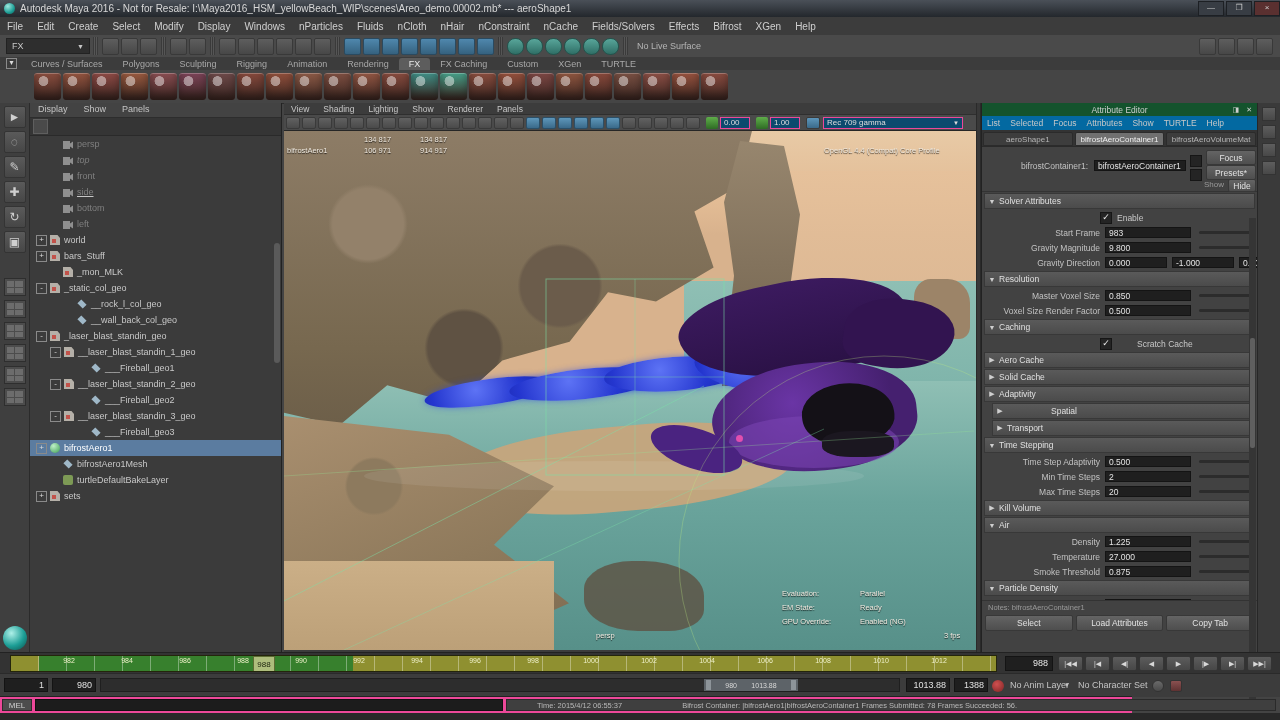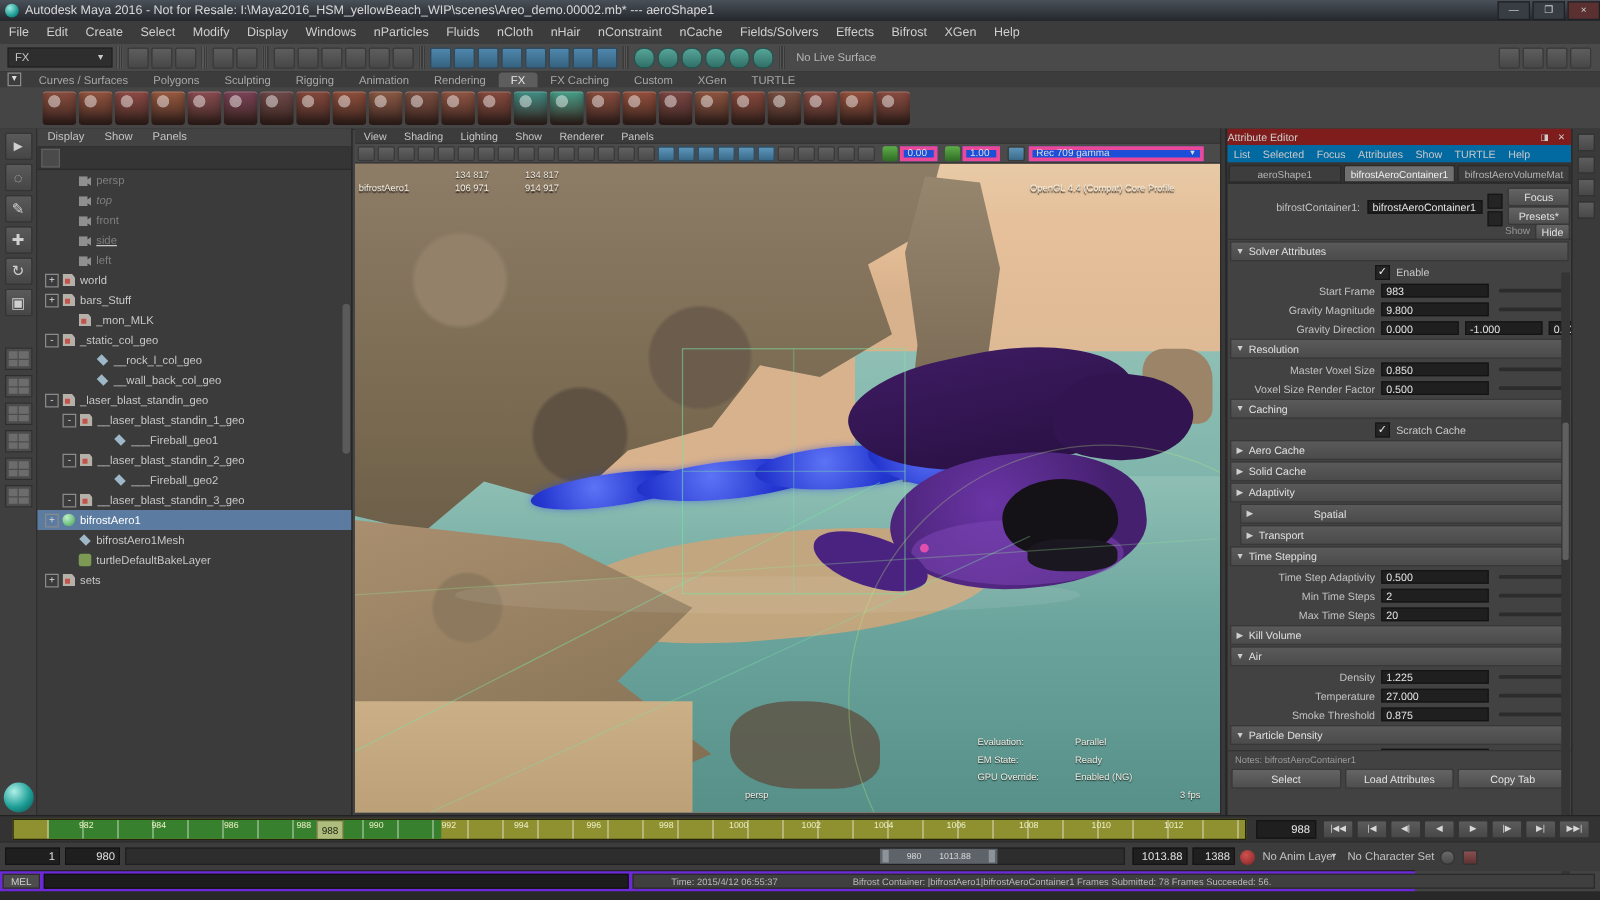--- a/index.html
+++ b/index.html
@@ -60,27 +60,27 @@
   .ticon.bake{background:#7d9a55;border-radius:2px}
   .gray{color:#7f7f7f}
   .oscroll{position:absolute;right:1px;top:2px;width:6px;height:120px;background:#5a5a5a;border-radius:3px}
   
   #vp{left:284px;top:103px;width:692px;height:549px;background:#3c3c3c}
   #vpMenus{height:11px;background:#3c3c3c;display:flex;font-size:8.5px;align-items:center}
   #vpMenus span{padding:0 7px;color:#c6c6c6}
   #vpBar{height:17px;background:#4a4a4a;border-top:1px solid #2f2f2f;border-bottom:1px solid #262626;display:flex;align-items:center;box-sizing:border-box}
   .vpIcon{width:14px;height:12px;margin-left:2px;border-radius:2px;background:linear-gradient(#616161,#4a4a4a);border:1px solid #3a3a3a;box-sizing:border-box}
   .vpIcon.blue{background:linear-gradient(#5d96ba,#3a6a8a);border-color:#2b4f68}
-  .vpField{height:12px;background:#1d4ed8;border:3px solid #ec4899;font-size:8px;color:#ddd;display:flex;align-items:center;padding:0 3px;box-sizing:border-box}
+  .vpField{height:12px;background:#0c4a6e;border:1px solid #ec4899;font-size:8px;color:#ddd;display:flex;align-items:center;padding:0 3px;box-sizing:border-box}
   .vpGreen{width:12px;height:12px;background:linear-gradient(#5fae4a,#2e6b24);border-radius:2px;margin-left:6px}
   #canvas{position:relative;width:692px;height:519px;overflow:hidden;background:linear-gradient(180deg,#e8caa6 0%,#e2bb94 14%,#d8b28d 20%)}
   .hud{position:absolute;font-size:7.5px;color:#f2ece2;text-shadow:0 1px 1px rgba(0,0,0,.8);white-space:nowrap}
   
   #ae{left:981px;top:103px;width:276px;height:549px;background:#424242;border-left:1px solid #222;box-sizing:border-box;font-size:9px}
-  #aeTitle{height:13px;background:#7f1d1d;display:flex;align-items:center;font-size:8.5px;color:#cfcfcf;position:relative}
+  #aeTitle{height:13px;background:#14532d;display:flex;align-items:center;justify-content:center;font-size:8.5px;color:#cfcfcf;position:relative}
   #aeMenus{height:14px;display:flex;align-items:center;background:#0369a1}
   #aeMenus span{padding:0 5px;color:#c8c8c8;font-size:8.5px}
   #aeTabs{height:16px;display:flex;background:#333;border-bottom:1px solid #2a2a2a}
   .aeTab{flex:1;font-size:8px;color:#b5b5b5;background:#3d3d3d;border:1px solid #2b2b2b;display:flex;align-items:center;justify-content:center;
          white-space:nowrap;overflow:hidden;margin:2px 1px 0 1px;border-radius:2px 2px 0 0}
   .aeTab.active{background:#707070;color:#f0f0f0}
   .aeHeader{height:14px;margin:1px 2px;background:linear-gradient(#5a5a5a,#4b4b4b);border:1px solid #383838;
             display:flex;align-items:center;font-size:8.5px;color:#e0e0e0}
   .aeHeader .arr{width:14px;text-align:center;font-size:7px;color:#cfcfcf}
   .aeRow{height:15px;display:flex;align-items:center}
@@ -110,21 +110,21 @@
   #range{left:0;top:673px;width:1280px;height:23px;background:#3c3c3c;border-top:1px solid #2a2a2a}
   .rField{position:absolute;top:4px;height:14px;background:#1f1f1f;border:1px solid #141414;font-size:9px;color:#e0e0e0;
           text-align:right;padding:0 3px;box-sizing:border-box;line-height:12px}
   #rTrack{position:absolute;left:100px;top:4px;width:800px;height:14px;background:#2d2d2d;border:1px solid #1f1f1f;box-sizing:border-box}
   #rInner{position:absolute;left:603px;top:0;width:94px;height:12px;background:#5d6368;display:flex;align-items:center;
           justify-content:space-between;font-size:7px;color:#d8d8d8;padding:0 2px;box-sizing:border-box}
   #rInner::before,#rInner::after{content:"";width:5px;height:10px;background:#8d9499}
   .rsmall{position:absolute;top:6px;font-size:9px;color:#c4c4c4;white-space:nowrap}
   .rIcon{position:absolute;top:6px;width:12px;height:12px;border-radius:2px}
   
-  #cmd{left:0;top:696px;width:1132px;height:17px;background:#6d28d9;border-top:1px solid #222}
+  #cmd{left:0;top:696px;width:1132px;height:17px;background:#ec4899;border-top:1px solid #222}
   #helpline{left:0;top:713px;width:1280px;height:7px;background:#282828}
   .melBox{position:absolute;left:2px;top:2px;width:30px;height:12px;background:#4d4d4d;border:1px solid #2c2c2c;
           font-size:8px;color:#d0d0d0;text-align:center;line-height:11px;box-sizing:border-box}
   #cmdInput{position:absolute;left:35px;top:2px;width:468px;height:12px;background:#1c1c1c;border:1px solid #101010;box-sizing:border-box}
   #cmdFeedback{position:absolute;left:506px;top:2px;width:770px;height:12px;background:#3f3f3f;border:1px solid #2a2a2a;
                box-sizing:border-box;font-size:7.5px;color:#b8b8b8;display:flex;align-items:center;overflow:hidden;white-space:nowrap}
   
   #rstrip{left:1257px;top:103px;width:23px;height:549px;background:#3a3a3a;border-left:1px solid #272727;box-sizing:border-box}
   .rsIcon{width:14px;height:14px;margin:4px auto;background:linear-gradient(#5e5e5e,#484848);border:1px solid #333;box-sizing:border-box}
   
@@ -333,20 +333,25 @@
           <span class="gray">front</span>
         </div>
         <div class="trow" style="padding-left: 20px; text-decoration: underline;">
           <span style="width: 13px; flex: 0 0 auto;"></span>
           <span class="ticon cam"></span>
           <span class="gray">side</span>
         </div>
         <div class="trow" style="padding-left: 20px;">
           <span style="width: 13px; flex: 0 0 auto;"></span>
           <span class="ticon cam"></span>
+          <span class="gray">bottom</span>
+        </div>
+        <div class="trow" style="padding-left: 20px;">
+          <span style="width: 13px; flex: 0 0 auto;"></span>
+          <span class="ticon cam"></span>
           <span class="gray">left</span>
         </div>
         <div class="trow" style="padding-left: 6px;">
           <span class="texp">+</span>
           <span class="ticon xform"></span>
           <span>world</span>
         </div>
         <div class="trow" style="padding-left: 6px;">
           <span class="texp">+</span>
           <span class="ticon xform"></span>
@@ -394,20 +399,25 @@
         </div>
         <div class="trow" style="padding-left: 48px;">
           <span style="width: 13px; flex: 0 0 auto;"></span>
           <span class="ticon mesh"></span>
           <span>___Fireball_geo2</span>
         </div>
         <div class="trow" style="padding-left: 20px;">
           <span class="texp">-</span>
           <span class="ticon xform"></span>
           <span>__laser_blast_standin_3_geo</span>
+        </div>
+        <div class="trow" style="padding-left: 48px;">
+          <span style="width: 13px; flex: 0 0 auto;"></span>
+          <span class="ticon mesh"></span>
+          <span>___Fireball_geo3</span>
         </div>
         <div class="trow selected" style="padding-left: 6px;">
           <span class="texp">+</span>
           <span class="ticon bifrost"></span>
           <span>bifrostAero1</span>
         </div>
         <div class="trow" style="padding-left: 20px;">
           <span style="width: 13px; flex: 0 0 auto;"></span>
           <span class="ticon mesh"></span>
           <span>bifrostAero1Mesh</span>
@@ -611,21 +621,21 @@
           <span class="aeBox">0.500</span>
           <span class="aeSlider"></span>
         </div>
         <div class="aeHeader">
           <span class="arr">▼</span>
           <span>Caching</span>
         </div>
         <div class="aeRow">
           <span style="width: 118px; flex: 0 0 auto;"></span>
           <span class="aeCheck">✓</span>
-          <span style="font-size: 8.5px;">Scratch Cache</span>
+          <span style="font-size: 8.5px; margin-left: 20px;">Scratch Cache</span>
         </div>
         <div class="aeHeader">
           <span class="arr">▶</span>
           <span>Aero Cache</span>
         </div>
         <div class="aeHeader">
           <span class="arr">▶</span>
           <span>Solid Cache</span>
         </div>
         <div class="aeHeader">

